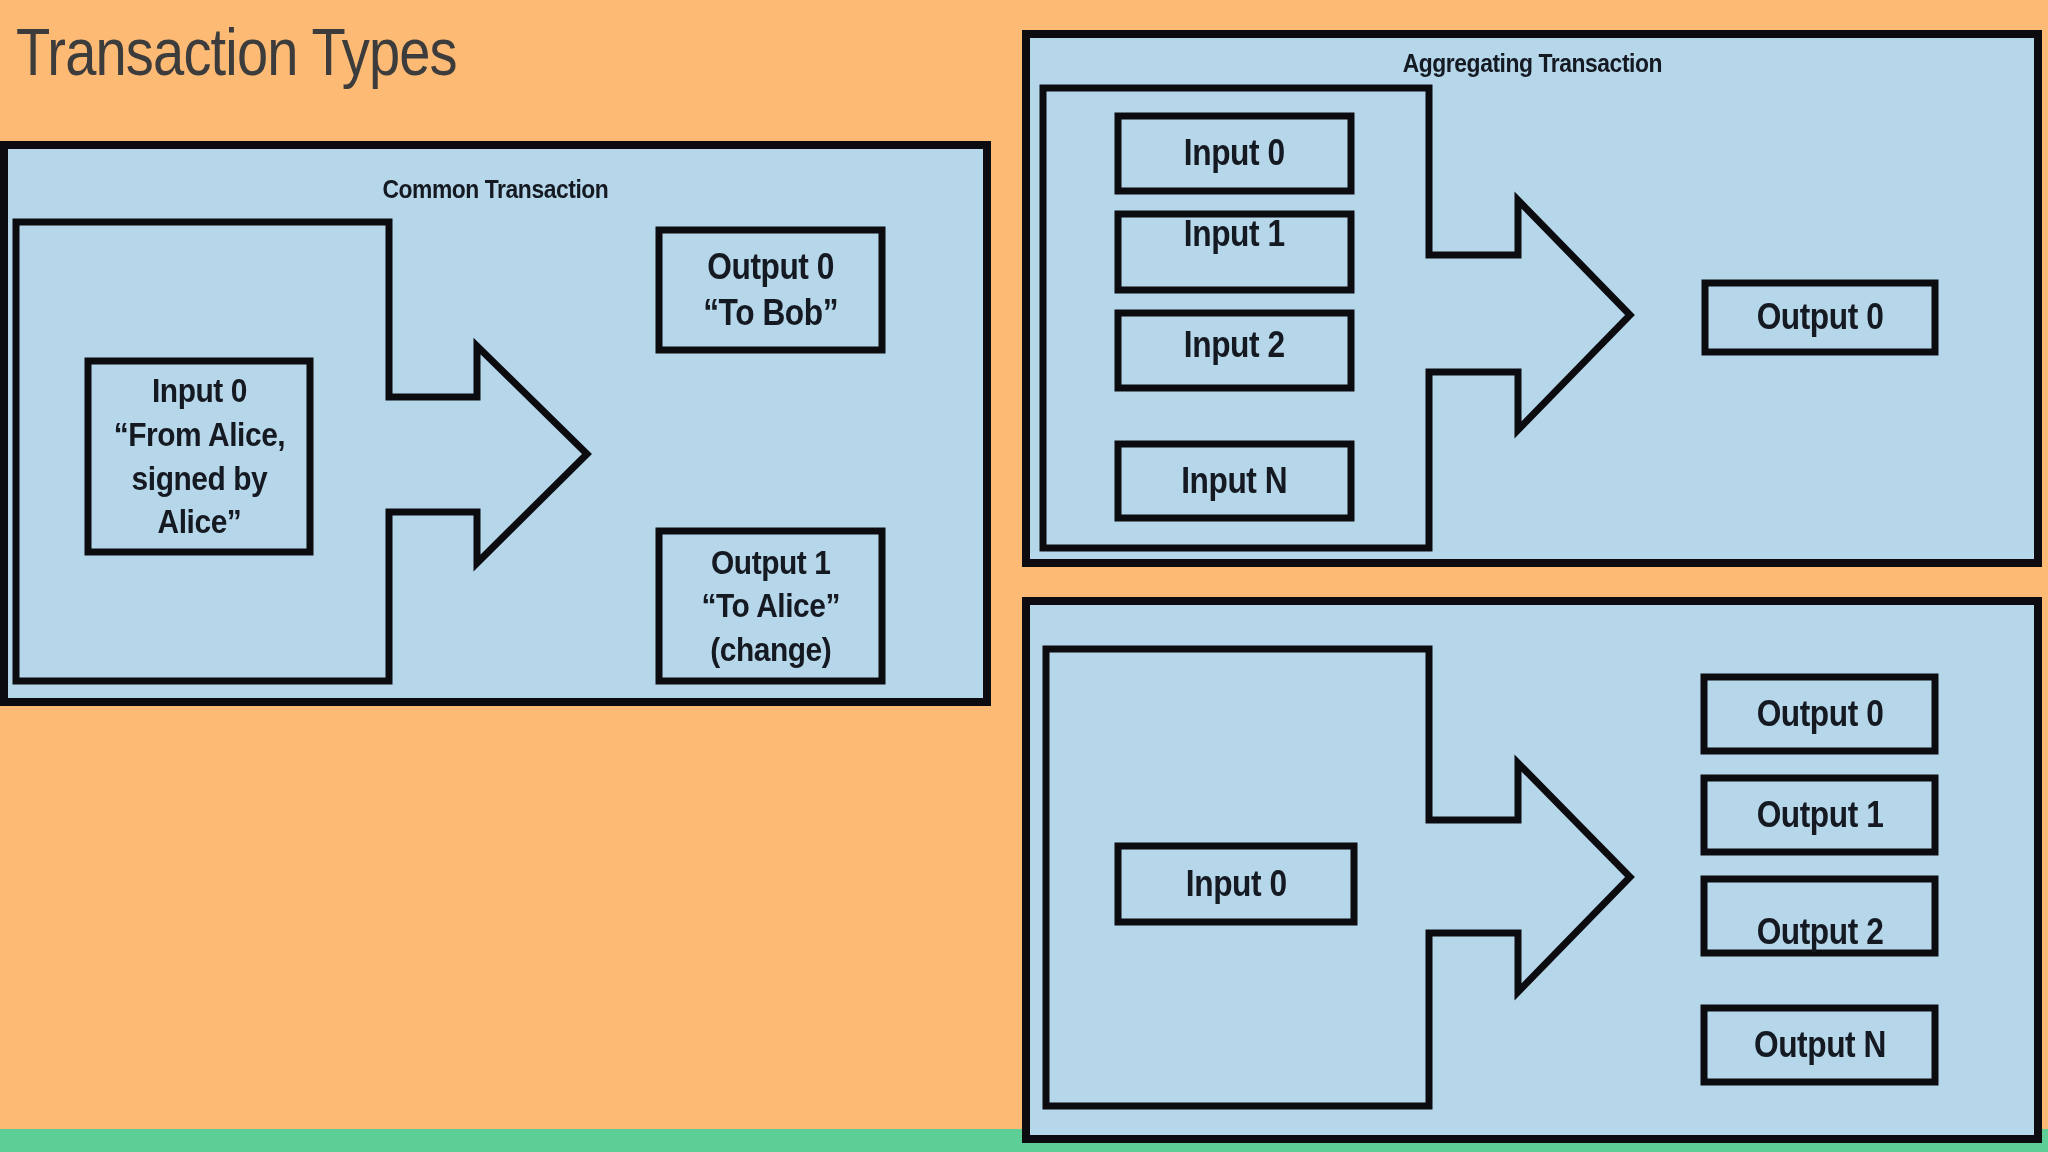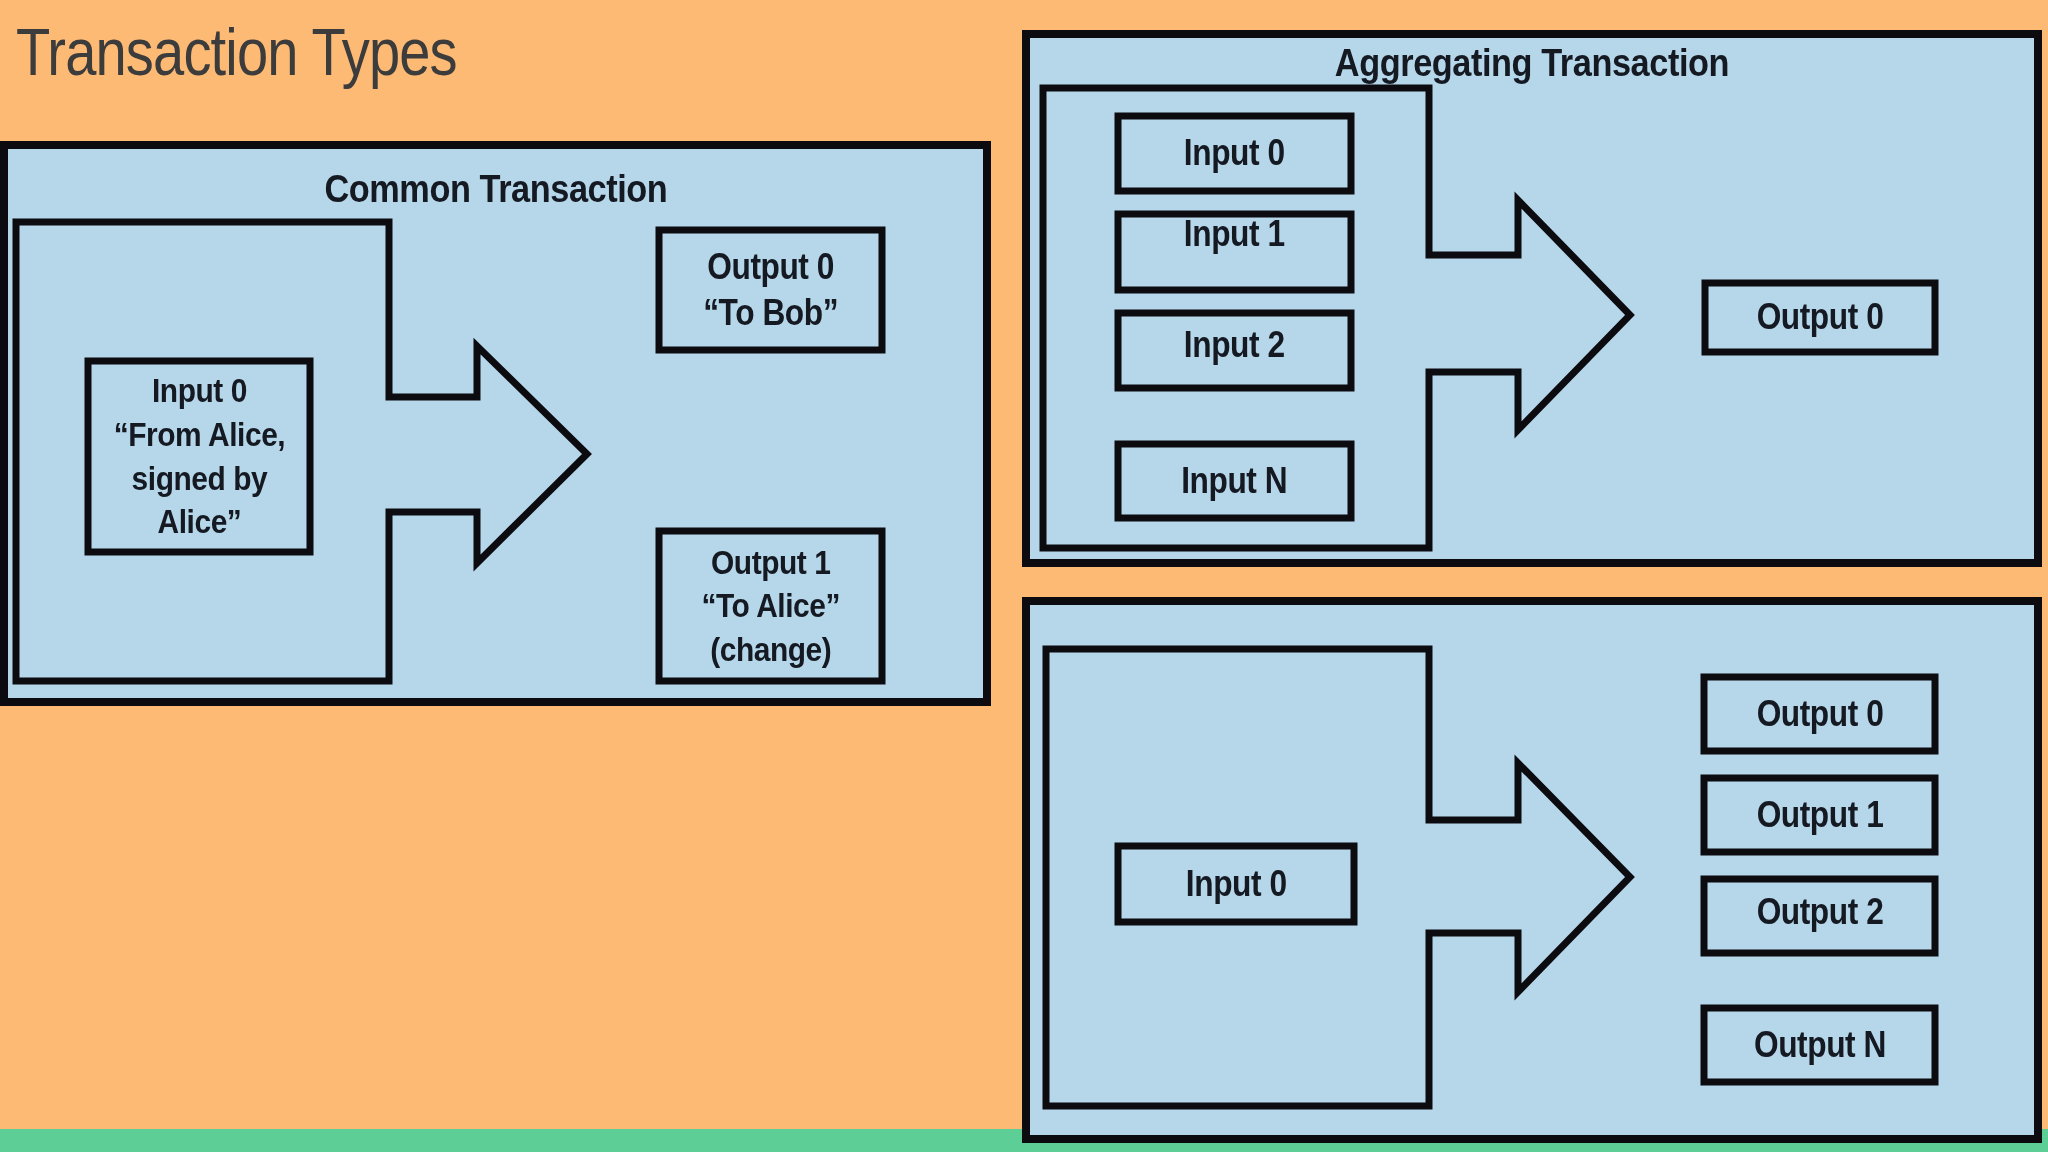--- a/index.html
+++ b/index.html
@@ -36,21 +36,21 @@
     position: absolute;
     display: flex;
     align-items: center;
     justify-content: center;
     text-align: center;
     color: #141922;
     font-weight: 700;
     pointer-events: none;
   }
   .panel-title {
-    font-size: 39px;
+    font-size: 26px;
     height: 50px;
   }
   .panel-title > span, .box-label > span {
     transform: scaleX(0.88);
     transform-origin: center center;
     white-space: pre-line;
     letter-spacing: -0.5px;
   }
   .box-label {
     font-size: 36px;
@@ -138,20 +138,20 @@
 
   <div class="box-label" style="left:1118px; top:846px; width:236px; height:76px;">
     <span>Input 0</span>
   </div>
   <div class="box-label" style="left:1704px; top:677px; width:231px; height:74px;">
     <span>Output 0</span>
   </div>
   <div class="box-label" style="left:1704px; top:778px; width:231px; height:74px;">
     <span>Output 1</span>
   </div>
-  <div class="box-label" style="left:1704px; top:875px; width:231px; height:74px;text-align:right;">
+  <div class="box-label" style="left:1704px; top:895px; width:231px; height:74px;text-align:right;">
     <span>Output 2</span>
   </div>
   <div class="box-label" style="left:1704px; top:1008px; width:231px; height:74px;">
     <span>Output N</span>
   </div>
 
 </div>
 
 </body></html>

